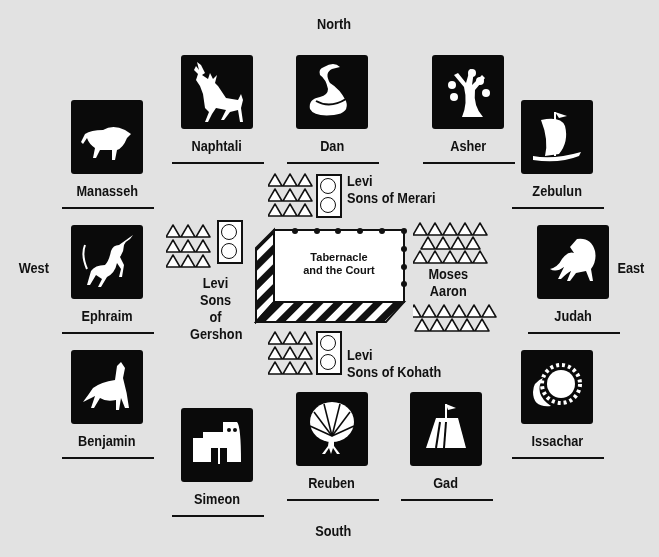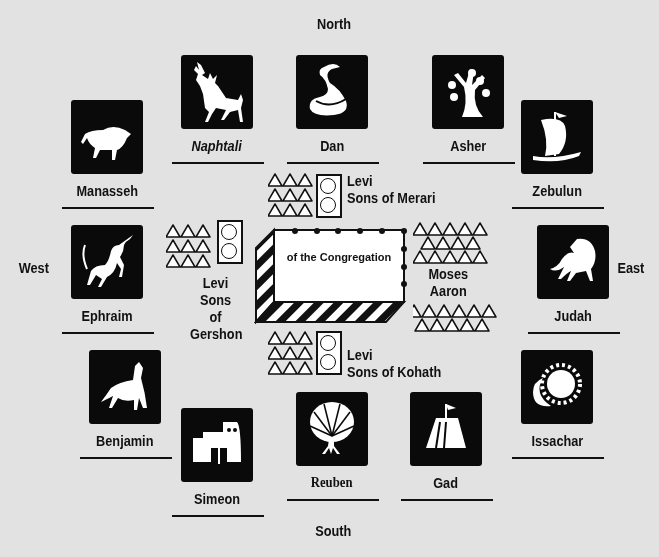--- a/index.html
+++ b/index.html
@@ -26,21 +26,21 @@
         <path d="M0 14 L7 2 L14 14 Z M15 14 L22 2 L29 14 Z M30 14 L37 2 L44 14 Z" fill="#fff" stroke="#111" stroke-width="1.5" stroke-linejoin="round"></path>
       </g>
   </defs>
 </svg>
 
 <div class="dir" style="left:314px;top:15px;">North</div>
 <div class="dir" style="left:312px;top:522px;">South</div>
 <div class="dir" style="left:16px;top:259px;">West</div>
 <div class="dir" style="left:615px;top:259px;">East</div>
 
-<div class="tribe" style="left:152px;top:55px;font-style:italic;">
+<div class="tribe" style="left:152px;top:55px;">
   <div class="icon">
     <svg viewBox="0 0 72 74">
         <g fill="#fff">
           <path d="M20 10 l4 8 l-3 2 l6 4 l2-6 l3 6 l4-4 l-2 8 l3 3 l8 12 l12 2 l3-6 l2 6 l-2 8 l2 14 l-3 0 l-2-12 l-8 2 l-6 8 l-3 0 l5-10 l-10-2 l-4 6 l-4 8 h-3 l4-10 l-4-4 l-2-14 l-3-8 l-4-6 l2-6 l-4-4 l2-4 l3 4 l-2-8z"></path>
         </g>
       </svg>
   </div>
   <div class="label">Naphtali</div>
   <div class="rule" style="top:107px;"></div>
 </div>
@@ -89,21 +89,21 @@
     <svg viewBox="0 0 72 74">
         <g fill="#fff">
           <path d="M62 10 l-14 10 q-6 0-8 6 q-2 10-6 14 q-10 0-14 6 l-4 14 h3 l6-10 l6 4 l-4 8 h3 l6-10 q8-4 10-14 l4 6 l-2 8 h3 l2-12 l-4-8 q4-6 4-12 q2-4 6-6z"></path>
           <path d="M14 20 q-4 10 2 24" stroke="#fff" stroke-width="2" fill="none"></path>
         </g>
       </svg>
   </div>
   <div class="label">Ephraim</div>
   <div class="rule" style="top:107px;"></div>
 </div>
-<div class="tribe" style="left:60px;top:350px;">
+<div class="tribe" style="left:42px;top:350px;">
   <div class="icon">
     <svg viewBox="0 0 72 74">
         <g fill="#fff">
           <path d="M50 12 l4 6 l-2 10 q4 14 6 30 h-4 l-4-10 l-2 12 h-3 l0-10 q-10 2-16 -2 l-6 10 h-3 l4-12 q-8 4-12 6 q6-8 10-14 q8-6 22-8 l2-14z"></path>
         </g>
       </svg>
   </div>
   <div class="label">Benjamin</div>
   <div class="rule" style="top:107px;"></div>
 </div>
@@ -155,21 +155,21 @@
         <path d="M12 30 h10 v-6 h20 v-10 h14 q4 4 4 40 h-48z" fill="#fff"></path>
         <rect x="30" y="40" width="16" height="16" fill="#0a0a0a"></rect>
         <rect x="37" y="40" width="2" height="16" fill="#fff"></rect>
         <circle cx="48" cy="22" r="2" fill="#0a0a0a"></circle>
         <circle cx="54" cy="22" r="2" fill="#0a0a0a"></circle>
       </svg>
   </div>
   <div class="label">Simeon</div>
   <div class="rule" style="top:107px;"></div>
 </div>
-<div class="tribe" style="left:267px;top:392px;font-family:Liberation Serif, serif;">
+<div class="tribe" style="left:267px;top:392px;">
   <div class="icon">
     <svg viewBox="0 0 72 74">
         <g fill="#fff">
           <ellipse cx="36" cy="30" rx="22" ry="20"></ellipse>
           <path d="M34 40 h4 v14 l6 8 h-3 l-4-6 l-2 6 l-2-6 l-4 6 h-3 l6-8z"></path>
         </g>
         <g stroke="#0a0a0a" stroke-width="1.5">
           <line x1="36" y1="44" x2="18" y2="20"></line>
           <line x1="36" y1="44" x2="28" y2="12"></line>
           <line x1="36" y1="44" x2="44" y2="12"></line>
@@ -246,21 +246,22 @@
       <circle cx="86" cy="5" r="3"></circle>
       <circle cx="108" cy="5" r="3"></circle>
       <circle cx="130" cy="5" r="3"></circle>
       <circle cx="152" cy="5" r="3"></circle>
     <circle cx="152" cy="23" r="3"></circle>
       <circle cx="152" cy="41" r="3"></circle>
       <circle cx="152" cy="58" r="3"></circle>
   </g>
 </svg>
 <div class="abs" style="left:274px;top:251px;width:130px;text-align:center;font-weight:bold;font-size:11px;line-height:13px;">
-  <div>of the Congregation</div>
+  <div>Tabernacle</div>
+  <div>and the Court</div>
 </div>
 
 <svg class="tri" style="left:413px;top:221px;" width="90" height="120">
   <g fill="#fff" stroke="#111" stroke-width="1.5" stroke-linejoin="round">
     <path d="M0 14 L7 2 L14 14Z M15 14 L22 2 L29 14Z M30 14 L37 2 L44 14Z M45 14 L52 2 L59 14Z M60 14 L67 2 L74 14Z"></path>
     <path d="M8 28 L15 16 L22 28Z M23 28 L30 16 L37 28Z M38 28 L45 16 L52 28Z M53 28 L60 16 L67 28Z"></path>
     <path d="M0 42 L7 30 L14 42Z M15 42 L22 30 L29 42Z M30 42 L37 30 L44 42Z M45 42 L52 30 L59 42Z M60 42 L67 30 L74 42Z"></path>
     <path d="M-6 96 L1 84 L8 96Z M9 96 L16 84 L23 96Z M24 96 L31 84 L38 96Z M39 96 L46 84 L53 96Z M54 96 L61 84 L68 96Z M69 96 L76 84 L83 96Z"></path>
     <path d="M2 110 L9 98 L16 110Z M17 110 L24 98 L31 110Z M32 110 L39 98 L46 110Z M47 110 L54 98 L61 110Z M62 110 L69 98 L76 110Z"></path>
   </g>

